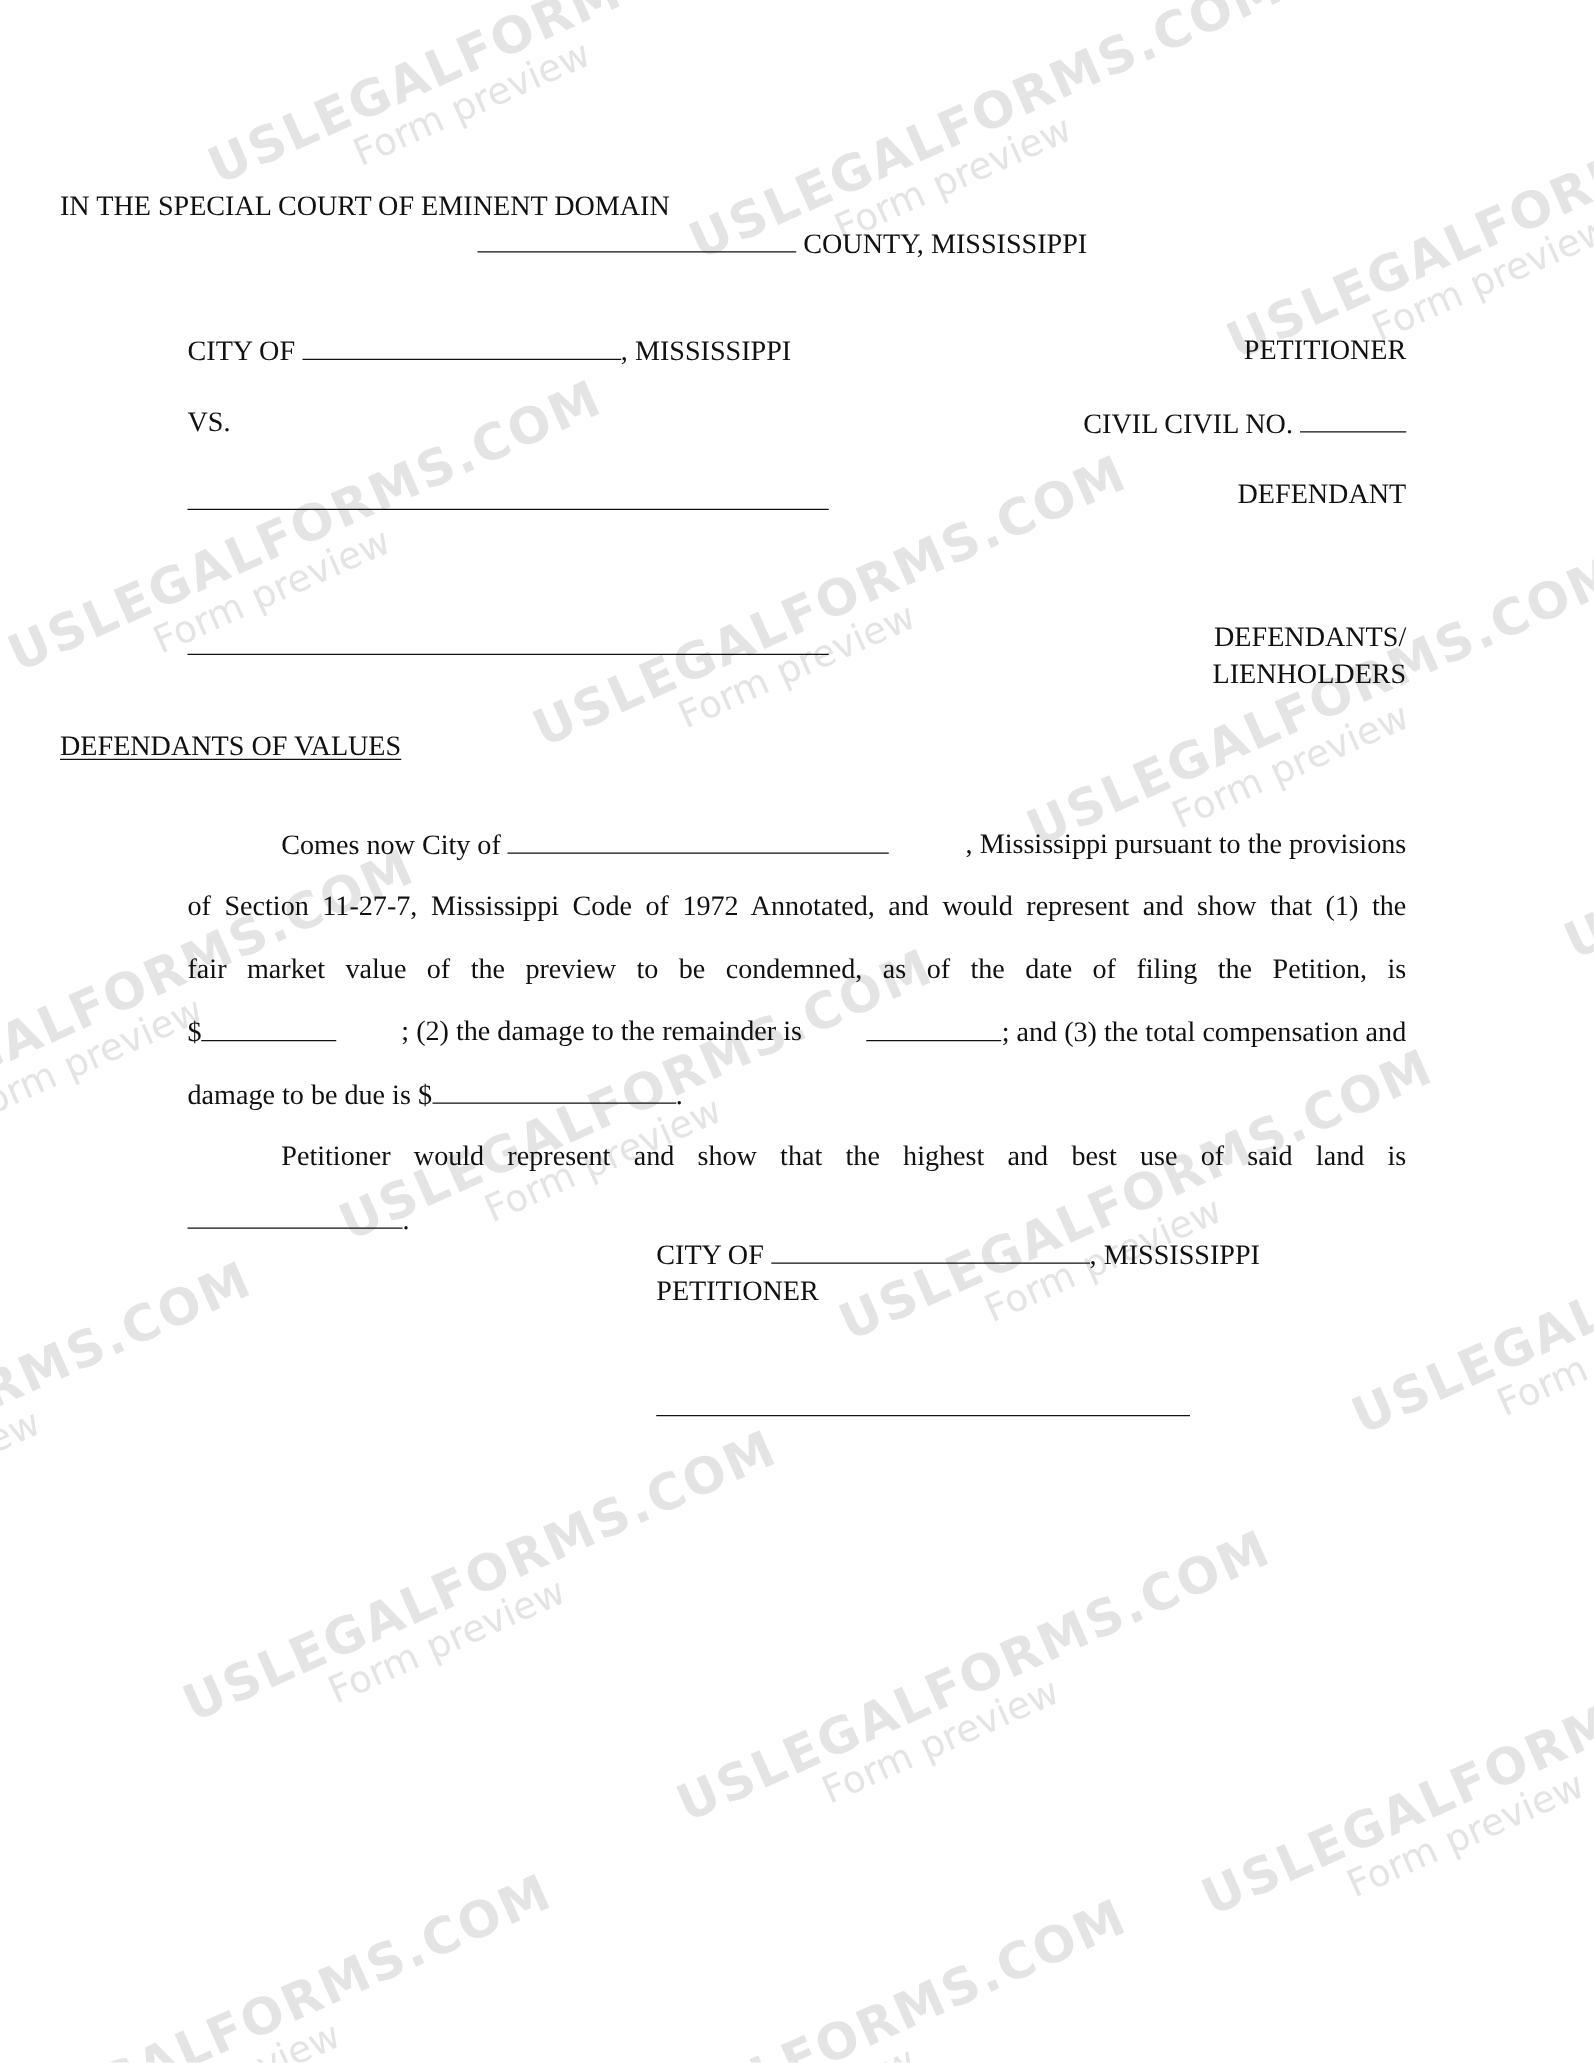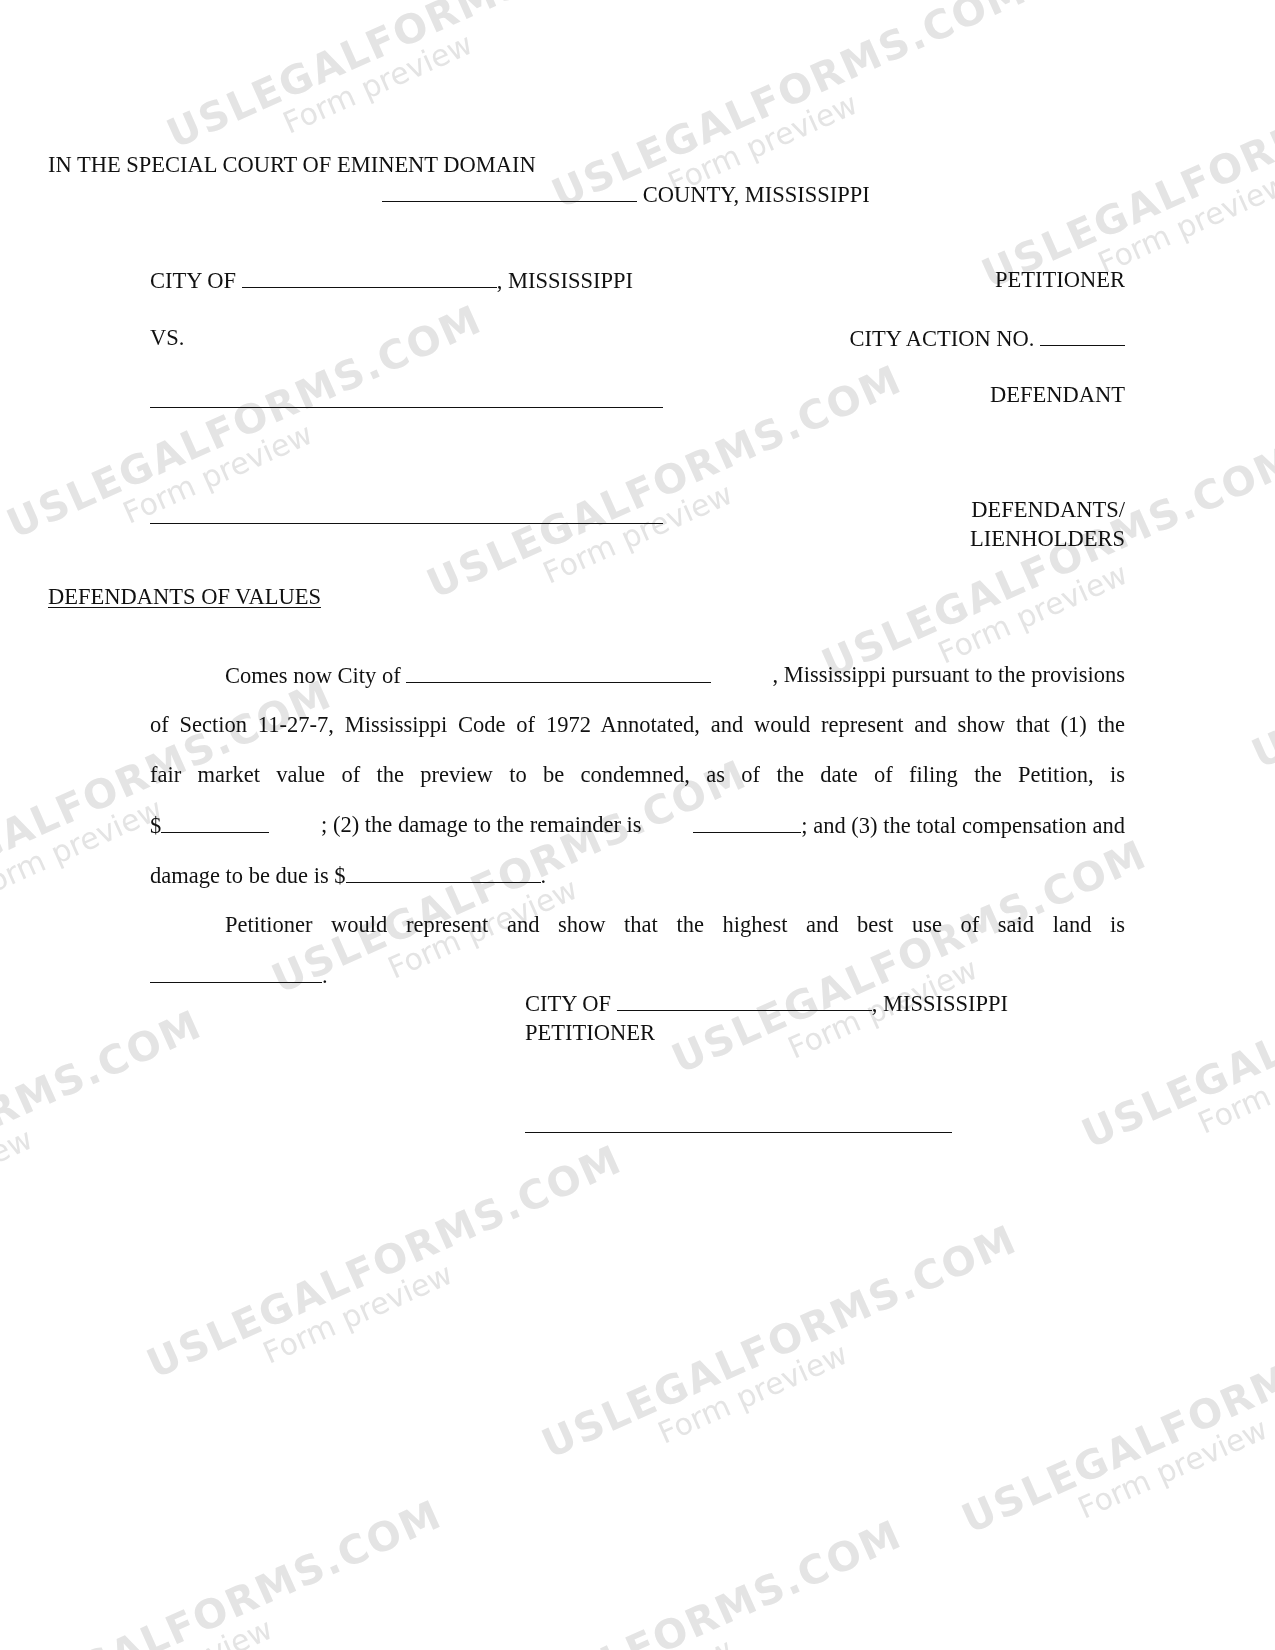--- a/index.html
+++ b/index.html
@@ -101,21 +101,21 @@
   </div>
 
   <div class="t" style="left:150px; top:267px;">
     <span>CITY OF</span>
     <span class="blank" style="width:255px;"></span><span>, MISSISSIPPI</span>
   </div>
   <div class="t right" style="right:150px; top:267px;">PETITIONER</div>
 
   <div class="t" style="left:150px; top:325px;">VS.</div>
   <div class="t right" style="right:150px; top:325px;">
-    <span>CITY ACTION NO.</span>
+    <span>CIVIL CIVIL NO.</span>
     <span class="blank" style="width:85px;"></span>
   </div>
 
   <div class="t right" style="right:150px; top:382px;">DEFENDANT</div>
   <div class="rule" style="left:150px; top:407px; width:513px;"></div>
 
   <div class="rule" style="left:150px; top:523px; width:513px;"></div>
   <div class="t right" style="right:150px; top:497px;">DEFENDANTS/</div>
   <div class="t right" style="right:150px; top:526px;">LIENHOLDERS</div>
 

